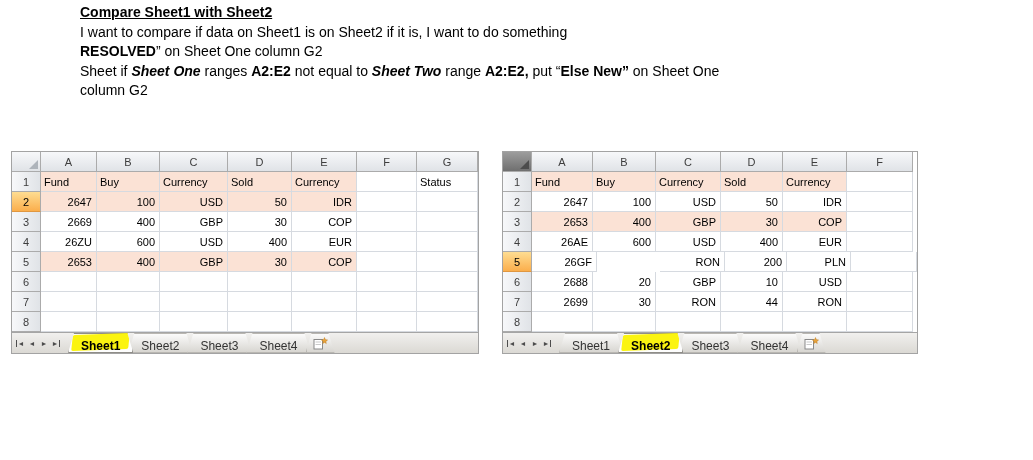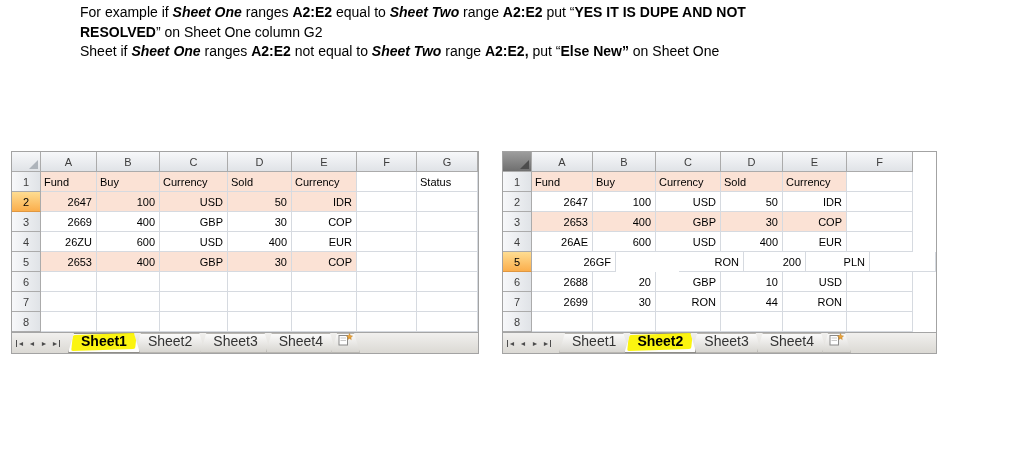--- a/index.html
+++ b/index.html
@@ -32,40 +32,42 @@
   .cell.hcell{justify-content:flex-start;}
 
   
   .tabbar{display:flex;align-items:stretch;height:20px;background:linear-gradient(#f1f0ee,#dbd9d4);
       border-top:1px solid #a5a5a5;overflow:hidden;}
   .tabnav{display:flex;align-items:center;padding:0 3px 0 2px;}
   .navbtn{width:12px;display:flex;align-items:center;justify-content:center;
       font-size:7px;color:#4d4d4d;cursor:default;}
   .navbtn.barl::before{content:"";width:1px;height:7px;background:#4d4d4d;margin-right:1px;}
   .navbtn.barr::after{content:"";width:1px;height:7px;background:#4d4d4d;margin-left:1px;}
-  .tab{position:relative;display:flex;align-items:flex-start;justify-content:center;
-      padding:0 13px;margin-left:-5px;font-size:14px;color:#333;
+  .tab{position:relative;display:flex;align-items:flex-end;justify-content:center;
+      padding:0 13px;margin-left:-5px;font-size:12px;color:#333;
       background:linear-gradient(#fdfdfd,#d6d4cf);
       clip-path:polygon(6px 0,calc(100% - 6px) 0,100% 100%,0 100%);
       box-shadow:inset 0 0 0 1px #b9b7b2;}
   .tab:first-of-type{margin-left:3px;}
   .tab.active{background:#fdfdfd;font-weight:bold;color:#000;z-index:2;box-shadow:inset 0 0 0 1px #8f8d88;}
   .marker{position:absolute;left:4px;right:4px;top:1px;bottom:3px;background:#fbf303;
       transform:rotate(-2deg) skewX(-8deg);border-radius:2px;opacity:.95;}
   .tablab{position:relative;z-index:1;}
   .instab{padding:0 7px;}
 </style>
 </head>
 <body>
 
 <div class="canvas">
   <div class="intro">
-      <div class="intro-line"><span>For example if </span><span class="b i ">Sheet One</span><span> ranges </span><span class="b ">A2:E2</span><span> equal to </span><span class="b i ">Sheet Two</span><span> range </span><span class="b ">A2:E2</span><span> put </span><span>“</span><span class="b ">YES IT IS DUPE AND NOT</span></div>
+      <div class="intro-line"><span class="b u">Compare Sheet1 with Sheet2</span></div>
+      <div class="intro-line"><span>I want to compare if data on Sheet1 is on Sheet2 if it is, I want to do something</span></div>
       <div class="intro-line"><span class="b ">RESOLVED</span><span>” on Sheet One column G2</span></div>
       <div class="intro-line"><span>Sheet if </span><span class="b i ">Sheet One</span><span> ranges </span><span class="b ">A2:E2</span><span> not equal to </span><span class="b i ">Sheet Two</span><span> range </span><span class="b ">A2:E2,</span><span> put </span><span>“</span><span class="b ">Else New”</span><span> on Sheet One</span></div>
+      <div class="intro-line"><span>column G2</span></div>
     </div>
   <div class="sheet" style="left:11px;top:151px;">
       <div class="srow">
         <div class="corner" style="width: 29px;">
           <div class="corner-tri"></div>
         </div>
         <div class="colhead" style="width: 56px;">A</div>
         <div class="colhead" style="width: 63px;">B</div>
         <div class="colhead" style="width: 68px;">C</div>
         <div class="colhead" style="width: 64px;">D</div>
@@ -226,21 +228,21 @@
         <div class="rowhead" style="width: 29px;">4</div>
         <div class="cell" style="width: 61px;">26AE</div>
         <div class="cell" style="width: 63px;">600</div>
         <div class="cell" style="width: 65px;">USD</div>
         <div class="cell" style="width: 62px;">400</div>
         <div class="cell" style="width: 64px;">EUR</div>
         <div class="cell" style="width: 66px;"></div>
       </div>
       <div class="srow">
         <div class="rowhead sel" style="width: 29px;">5</div>
-        <div class="cell" style="width: 84px;">26GF</div>
+        <div class="cell" style="width: 65px;">26GF</div>
         <div class="cell" style="width: 63px; margin-top: 20px;">800</div>
         <div class="cell" style="width: 65px;">RON</div>
         <div class="cell" style="width: 62px;">200</div>
         <div class="cell" style="width: 64px;">PLN</div>
         <div class="cell" style="width: 66px;"></div>
       </div>
       <div class="srow">
         <div class="rowhead" style="width: 29px;">6</div>
         <div class="cell" style="width: 61px;">2688</div>
         <div class="cell" style="width: 63px;">20</div>

